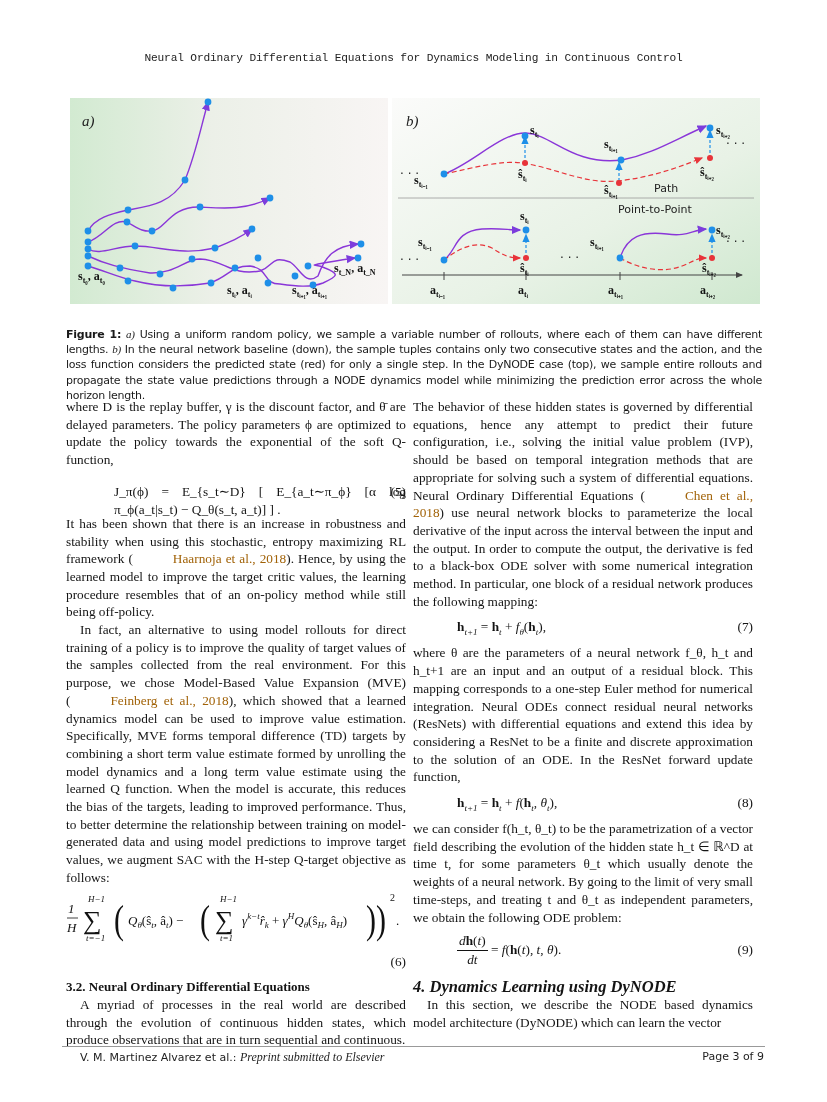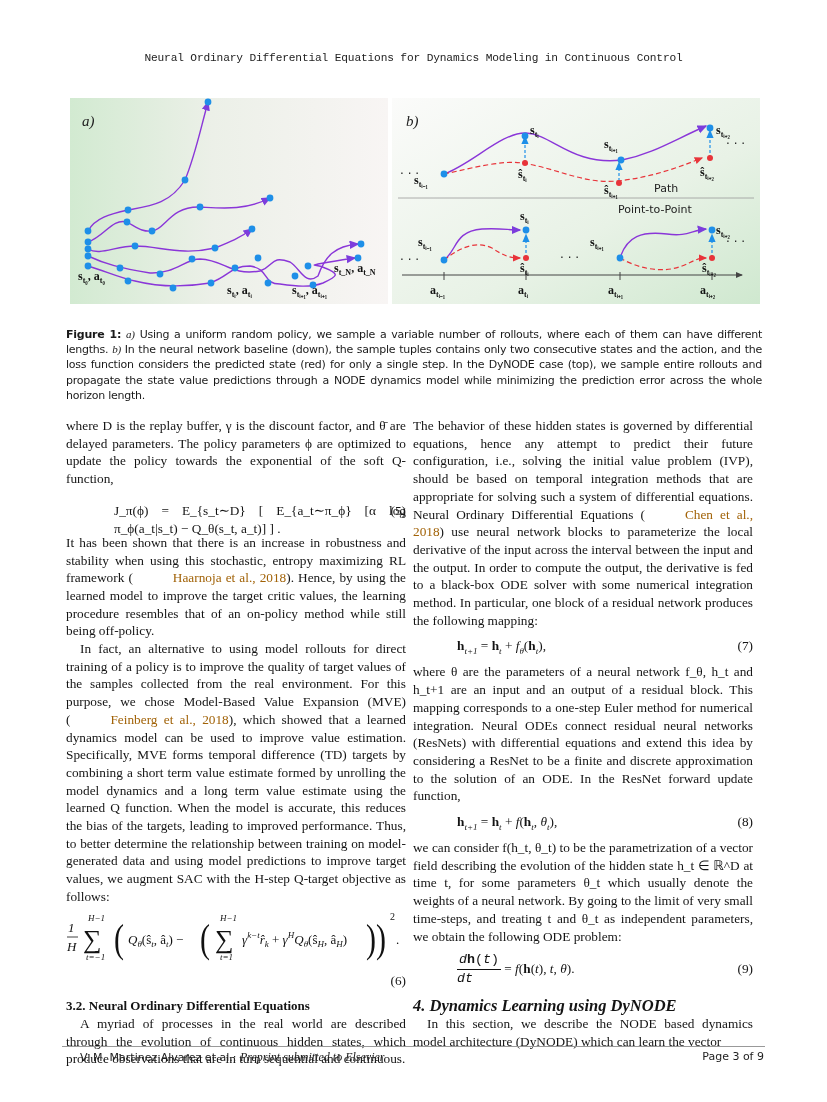--- a/index.html
+++ b/index.html
@@ -3,21 +3,21 @@
 <meta charset="utf-8">
 <style>
   html, body { margin:0; padding:0; background:#fff; }
   body { width:827px; height:1102px; position:relative; overflow:hidden; color:#111; }
   #running-head { position:absolute; left:0; top:52px; width:827px; text-align:center; font-family:Liberation Mono, monospace; font-size:11.2px; color:#222; letter-spacing:-0.15px; }
   #figure { position:absolute; left:70px; top:96px; width:690px; height:210px; }
   #figure svg { display:block; }
   #caption { position:absolute; left:66px; top:314px; width:696px; font-family:"DejaVu Sans", sans-serif; font-size:11px; line-height:15.2px; color:#1a1a1a; text-align:justify; letter-spacing:-0.25px;margin-top:13px; }
   #caption .cap-label { font-weight:bold; }
   #caption i { font-family:"Liberation Serif", serif; }
-  .col { position:absolute; top:417px; width:340px; font-family:"Liberation Serif", serif; font-size:13.3px; line-height:17.7px; color:#141414; text-align:justify; }
+  .col { position:absolute; top:398px; width:340px; font-family:"Liberation Serif", serif; font-size:13.3px; line-height:17.7px; color:#141414; text-align:justify; }
   #col-left { left:66px; }
   #col-right { left:413px; }
   .col p { margin:0; }
   .indent { text-indent:14px; }
   .cite { color:#a16207;padding-left:40px; }
   .eq { position:relative; height:auto; margin:0; font-family:"Liberation Serif", serif; }
   .eqnum { position:absolute; right:0; }
   .heading { font-weight:bold; font-size:13px; margin:0; }
   .rule { position:absolute; left:62px; width:703px; height:1px; background:#999; top:1046px; }
   #footer-left { position:absolute; left:80px; top:1050px; font-family:"DejaVu Sans", sans-serif; font-size:11px; color:#222; }
@@ -233,21 +233,21 @@
     <span style="margin-left:44px;"><span class="b">h</span><sub class="m" style="font-size:9px;">t+1</sub> = <span class="b">h</span><sub class="m" style="font-size:9px;">t</sub> + <span class="m">f</span><sub class="m" style="font-size:9px;">θ</sub>(<span class="b">h</span><sub class="m" style="font-size:9px;">t</sub>),</span>
     <span class="eqnum">(7)</span>
   </div>
   <p>where θ are the parameters of a neural network f_θ, h_t and h_t+1 are an input and an output of a residual block. This mapping corresponds to a one-step Euler method for numerical integration. Neural ODEs connect residual neural networks (ResNets) with differential equations and extend this idea by considering a ResNet to be a finite and discrete approximation to the solution of an ODE. In the ResNet forward update function,</p>
   <div class="eq" style="margin:8px 0 6px 0; height:20px;">
     <span style="margin-left:44px;"><span class="b">h</span><sub class="m" style="font-size:9px;">t+1</sub> = <span class="b">h</span><sub class="m" style="font-size:9px;">t</sub> + <span class="m">f</span>(<span class="b">h</span><sub class="m" style="font-size:9px;">t</sub>, <span class="m">θ</span><sub class="m" style="font-size:9px;">t</sub>),</span>
     <span class="eqnum">(8)</span>
   </div>
   <p>we can consider f(h_t, θ_t) to be the parametrization of a vector field describing the evolution of the hidden state h_t ∈ ℝ^D at time t, for some parameters θ_t which usually denote the weights of a neural network. By going to the limit of very small time-steps, and treating t and θ_t as independent parameters, we obtain the following ODE problem:</p>
   <div class="eq" style="margin:6px 0 6px 0; height:36px;">
-    <span style="display:inline-block; margin-left:44px; text-align:left; vertical-align:middle;font-family:Liberation Mono, monospace;">
+    <span style="display:inline-block; margin-left:44px; text-align:center; vertical-align:middle;">
       <span style="display:block; border-bottom:1px solid #111; padding:0 2px;"><span class="m">d</span><span class="b">h</span>(<span class="m">t</span>)</span>
       <span style="display:block;" class="m">dt</span>
     </span>
     <span style="vertical-align:middle;"> = <span class="m">f</span>(<span class="b">h</span>(<span class="m">t</span>), <span class="m">t</span>, <span class="m">θ</span>).</span>
     <span class="eqnum" style="top:9px;">(9)</span>
   </div>
   <p class="heading" style="margin-top:10px; font-size:16.5px;font-style:italic;">4. Dynamics Learning using DyNODE</p>
   <p class="indent">In this section, we describe the NODE based dynamics model architecture (DyNODE) which can learn the vector</p>
 </div>
 

